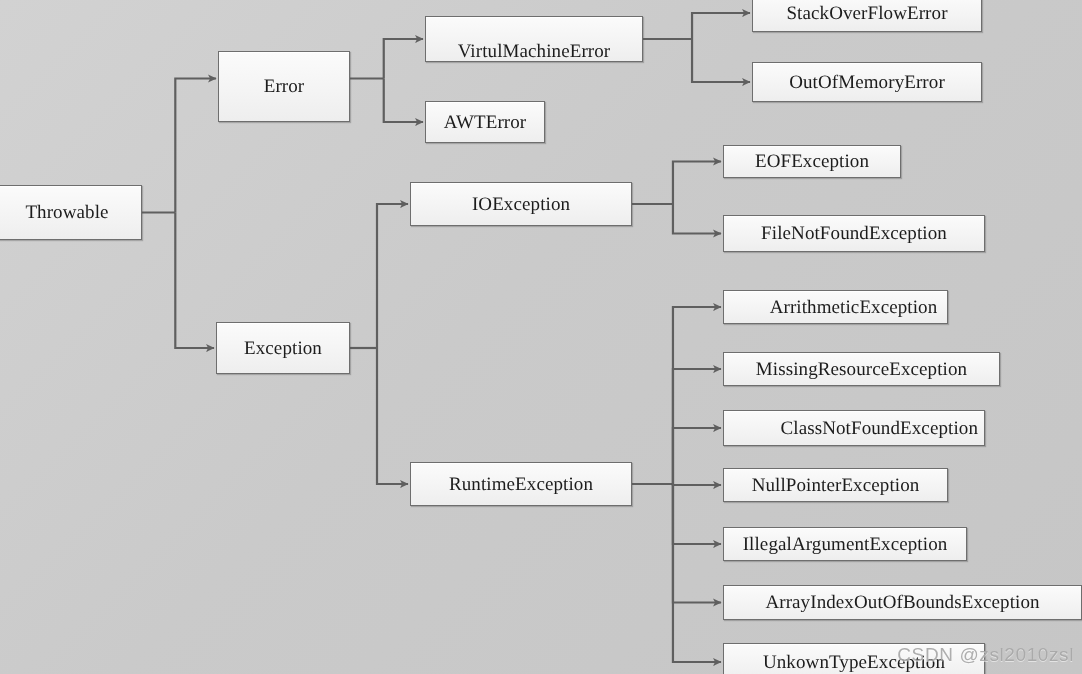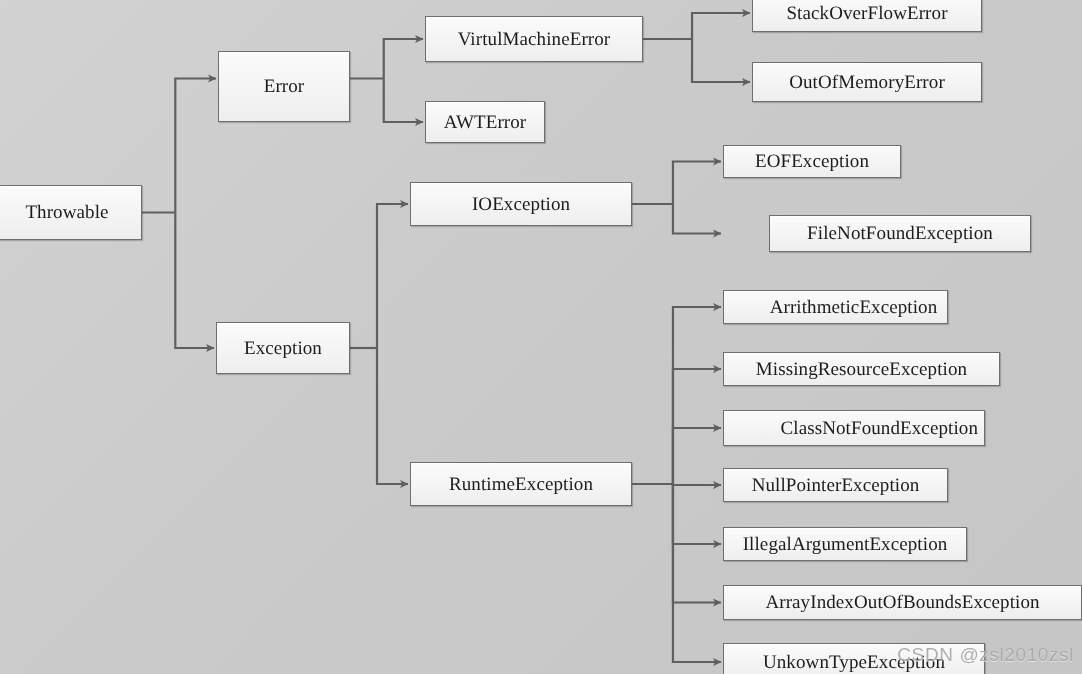--- a/index.html
+++ b/index.html
@@ -99,42 +99,42 @@
   <div id="node-layer">
       <div class="node" style="left: -8px; top: 185px; width: 150px; height: 55px;">
         <span class="lbl">Throwable</span>
       </div>
       <div class="node" style="left: 218px; top: 51px; width: 132px; height: 71px;">
         <span class="lbl">Error</span>
       </div>
       <div class="node" style="left: 216px; top: 322px; width: 134px; height: 52px;">
         <span class="lbl">Exception</span>
       </div>
-      <div class="node" style="left: 425px; top: 16px; width: 218px; height: 46px;">
+      <div class="node" style="left: 425px; top: 16px; width: 218px; height: 46px; align-items: flex-end;">
         <span class="lbl">VirtulMachineError</span>
       </div>
       <div class="node" style="left: 425px; top: 101px; width: 120px; height: 42px; text-align: right;">
         <span class="lbl">AWTError</span>
       </div>
       <div class="node" style="left: 752px; top: -6px; width: 230px; height: 38px;">
         <span class="lbl">StackOverFlowError</span>
       </div>
       <div class="node" style="left: 752px; top: 62px; width: 230px; height: 40px;">
         <span class="lbl">OutOfMemoryError</span>
       </div>
       <div class="node" style="left: 410px; top: 182px; width: 222px; height: 44px;">
         <span class="lbl">IOException</span>
       </div>
       <div class="node" style="left: 410px; top: 462px; width: 222px; height: 44px;">
         <span class="lbl">RuntimeException</span>
       </div>
       <div class="node" style="left: 723px; top: 145px; width: 178px; height: 33px;">
         <span class="lbl">EOFException</span>
       </div>
-      <div class="node" style="left: 723px; top: 215px; width: 262px; height: 37px; margin-left: 46px;">
+      <div class="node" style="left: 723px; top: 215px; width: 262px; height: 37px;">
         <span class="lbl">FileNotFoundException</span>
       </div>
       <div class="node" style="left: 723px; top: 290px; width: 225px; height: 34px; padding-left: 36px;">
         <span class="lbl">ArrithmeticException</span>
       </div>
       <div class="node" style="left: 723px; top: 352px; width: 277px; height: 34px;">
         <span class="lbl">MissingResourceException</span>
       </div>
       <div class="node" style="left: 723px; top: 410px; width: 262px; height: 36px; justify-content: flex-end;">
         <span class="lbl">ClassNotFoundException</span>

